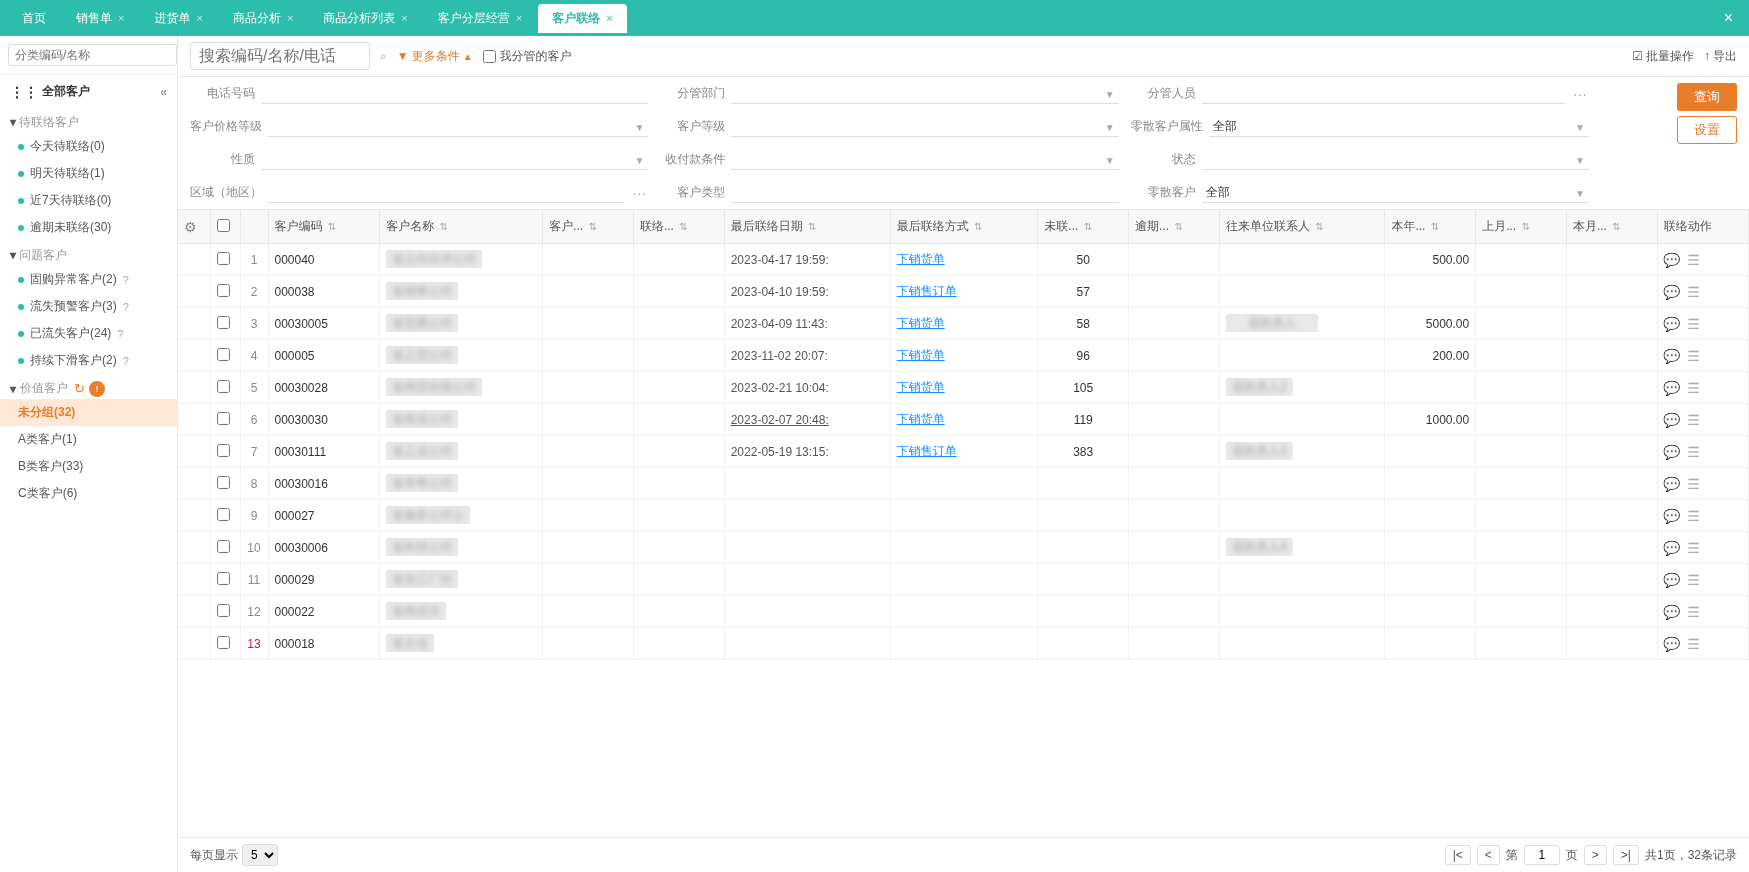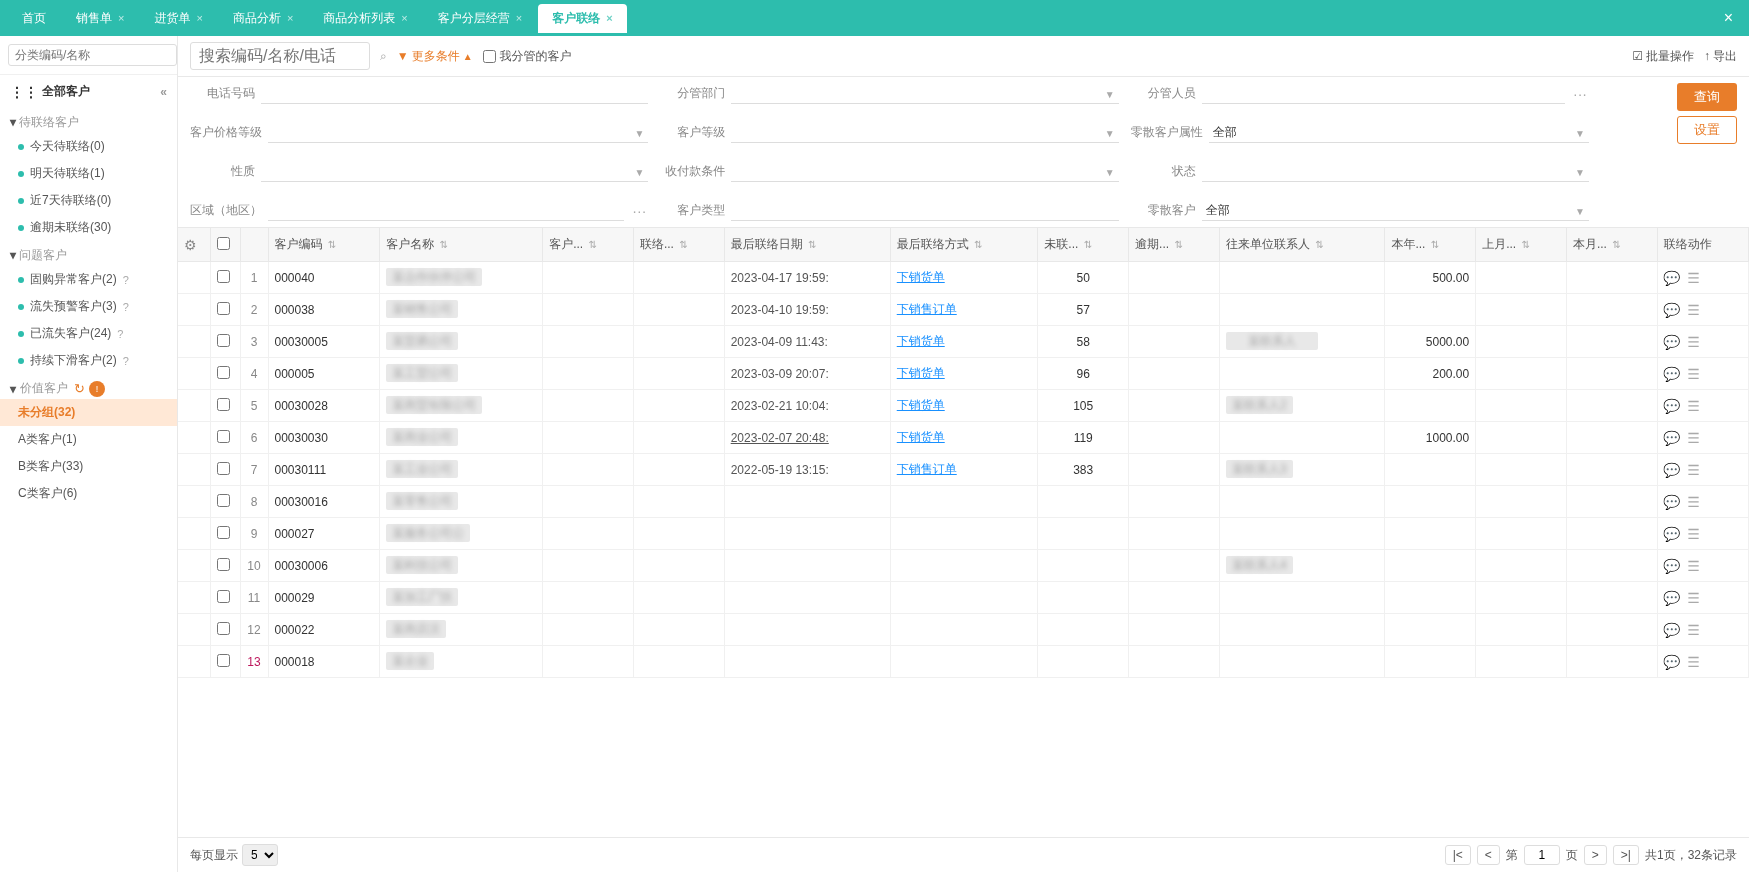--- a/index.html
+++ b/index.html
@@ -347,21 +347,21 @@
       padding: 0 2px;
     }
     .adv-filter-wrap {
       background: #fff;
       border-bottom: 1px solid #e8e8e8;
     }
     .adv-filter-rows {
       display: grid;
       grid-template-columns: 1fr 1fr 1fr;
       padding: 6px 160px 6px 12px;
-      gap: 18px 12px;
+      gap: 12px 12px;
       position: relative;
     }
     .side-btns {
       position: absolute;
       right: 12px;
       top: 6px;
       display: flex;
       flex-direction: column;
       gap: 5px;
     }
@@ -704,21 +704,21 @@
       </td>
     </tr>
             <tr>
       <td></td>
       <td><input type="checkbox" style=""></td>
       <td style="text-align:center;color:#888;">4</td>
       <td style="color:#333;">000005</td>
       <td><span class="blurred" style="padding:2px 6px;">某工贸公司</span></td>
       <td></td>
       <td></td>
-      <td style="color:#555;">2023-03-09 20:07:</td>
+      <td style="color:#555;">2023-11-02 20:07:</td>
       <td class="link">下销货单</td>
       <td style="text-align:center;">96</td>
       <td></td>
       <td></td>
       <td style="text-align:right;">200.00</td>
       <td></td>
       <td></td>
       <td>
         <div class="action-icons">
           <span class="action-icon" title="消息">💬</span>

